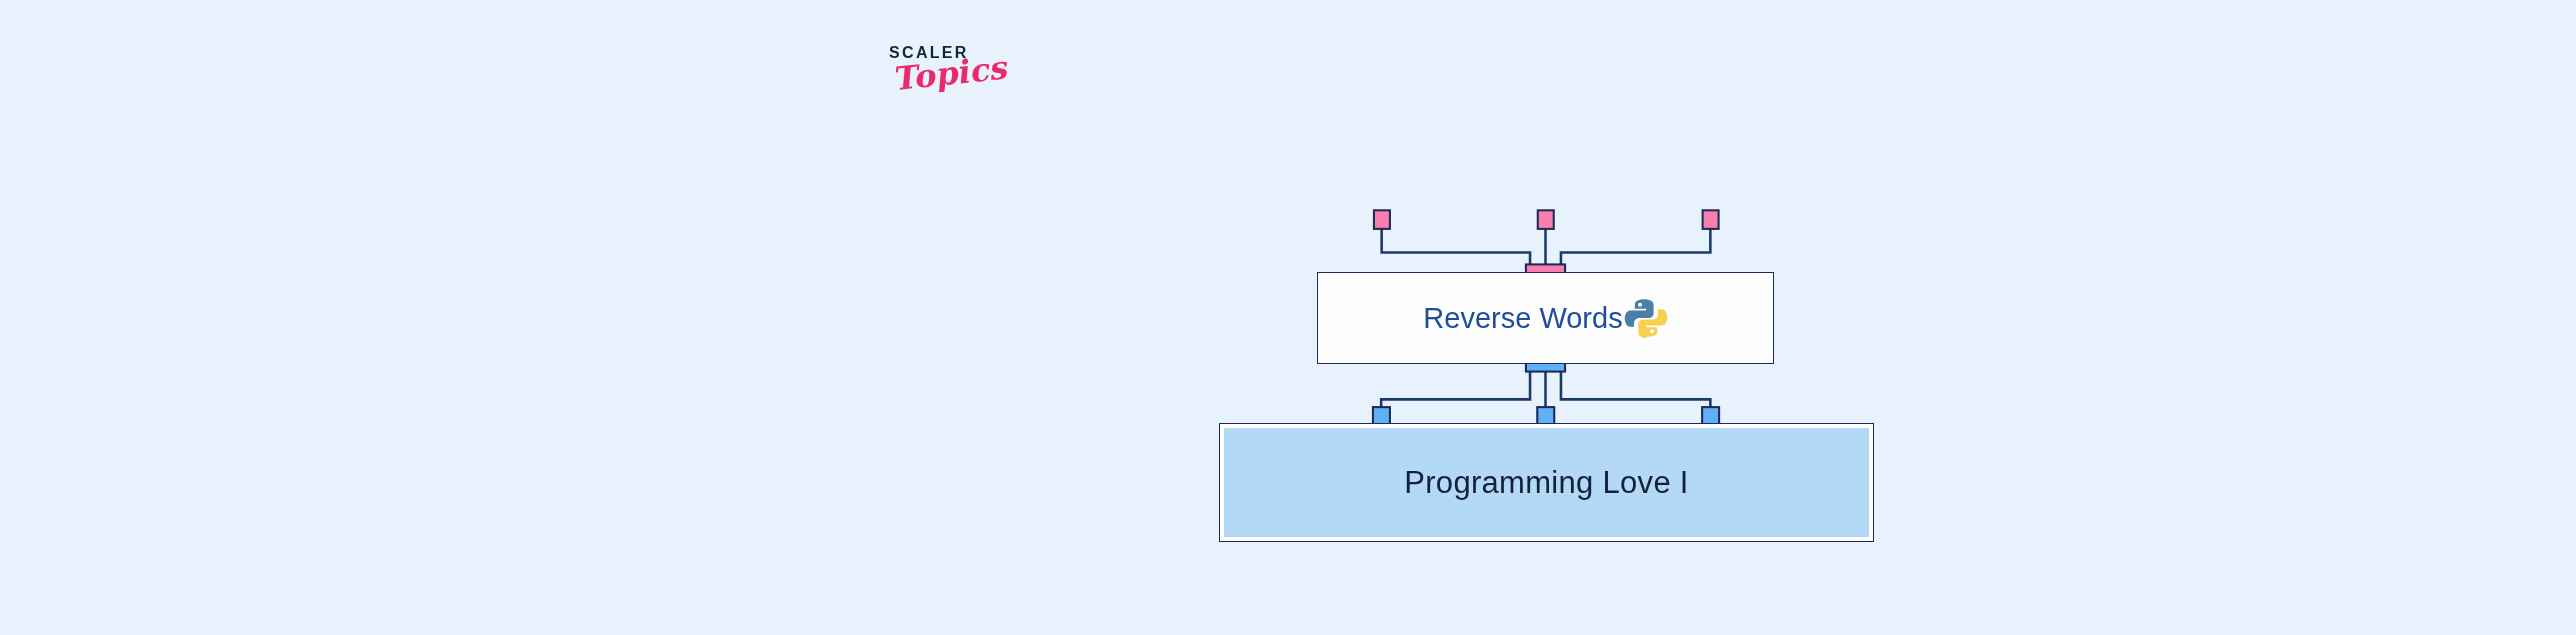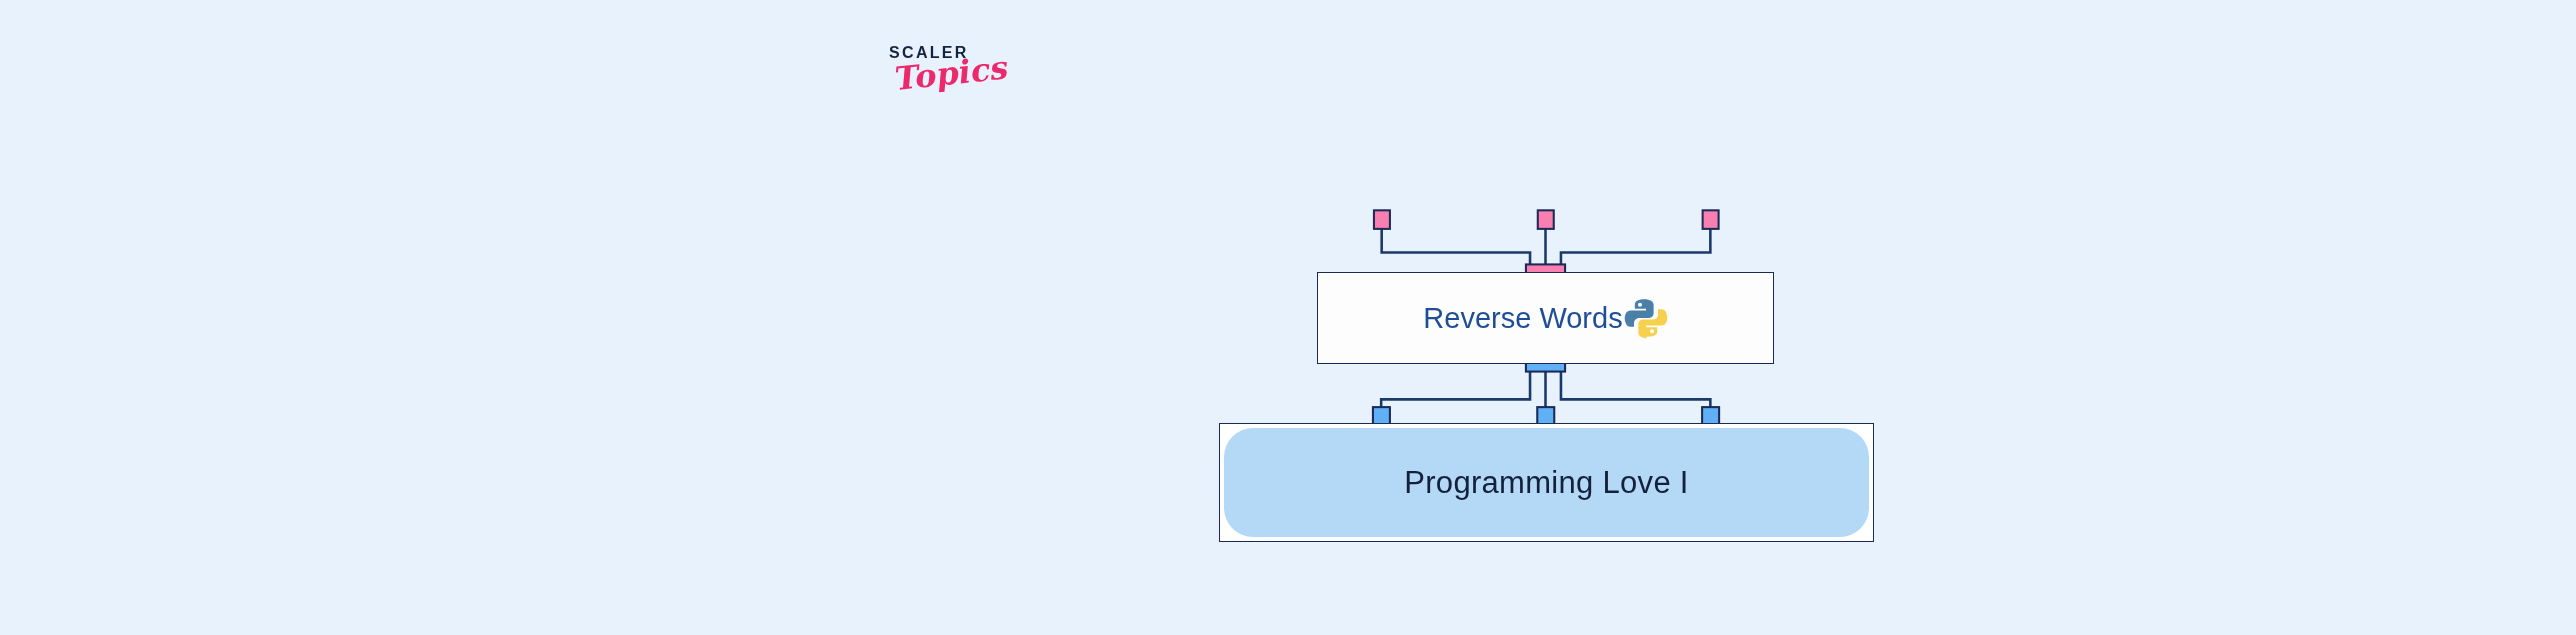--- a/index.html
+++ b/index.html
@@ -117,21 +117,20 @@
 
   
   #box-output {
     left: 1219px;
     top: 423px;
     width: 655px;
     height: 119px;
   }
   #box-output > .box-fill {
     background: #b3d9f7;
-    border-radius: 29px;
   }
   #box-output .box-label {
     font-family: "Liberation Sans", sans-serif;
     font-size: 31px;
     color: #14203c;
     letter-spacing: 0.3px;
     white-space: nowrap;
   }
 
   

